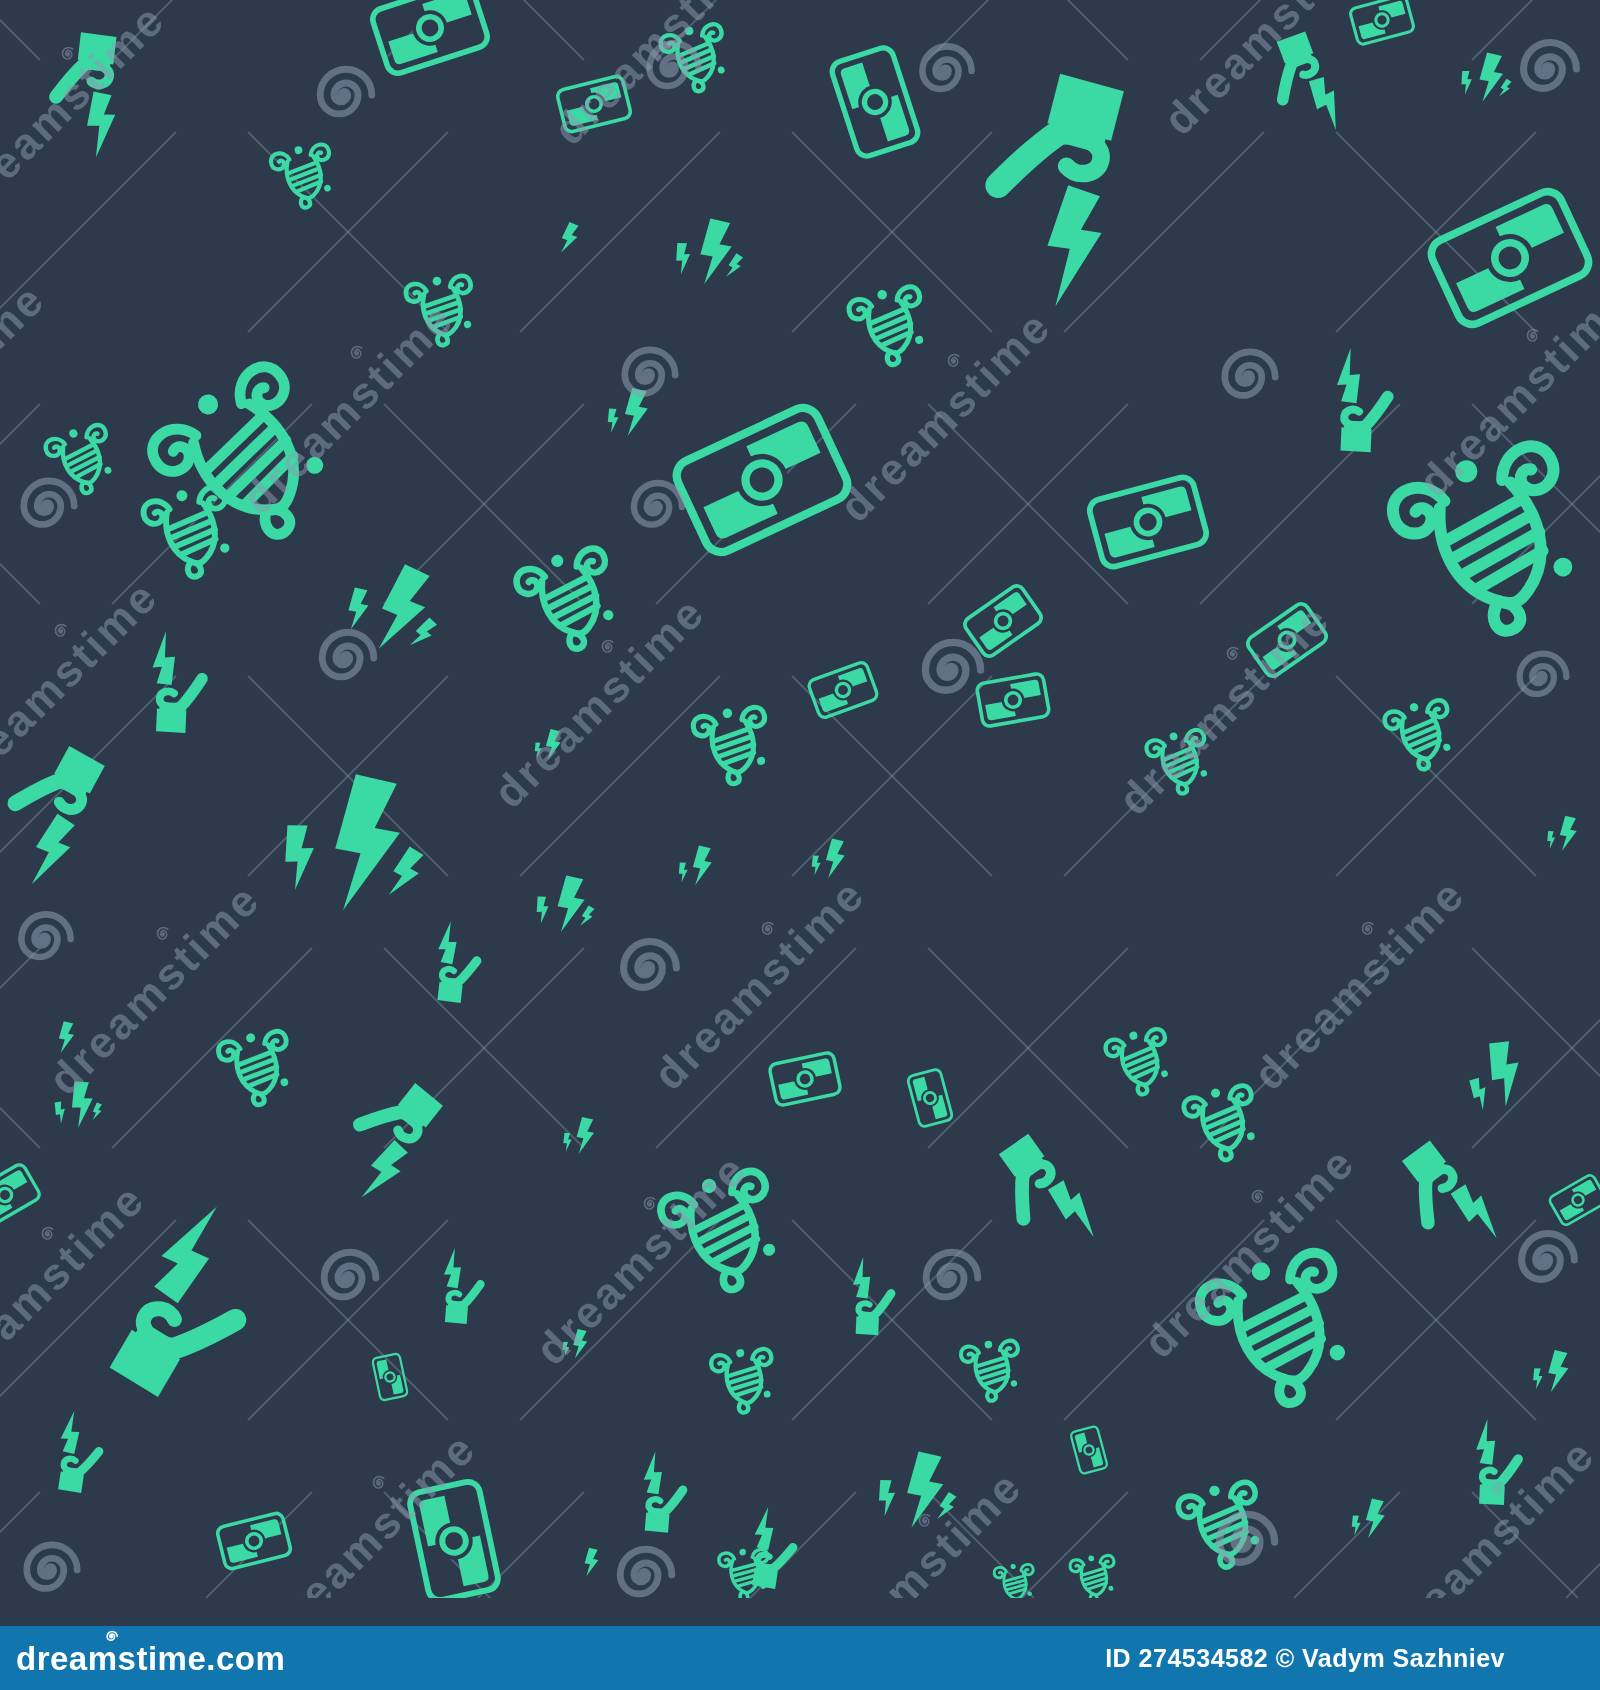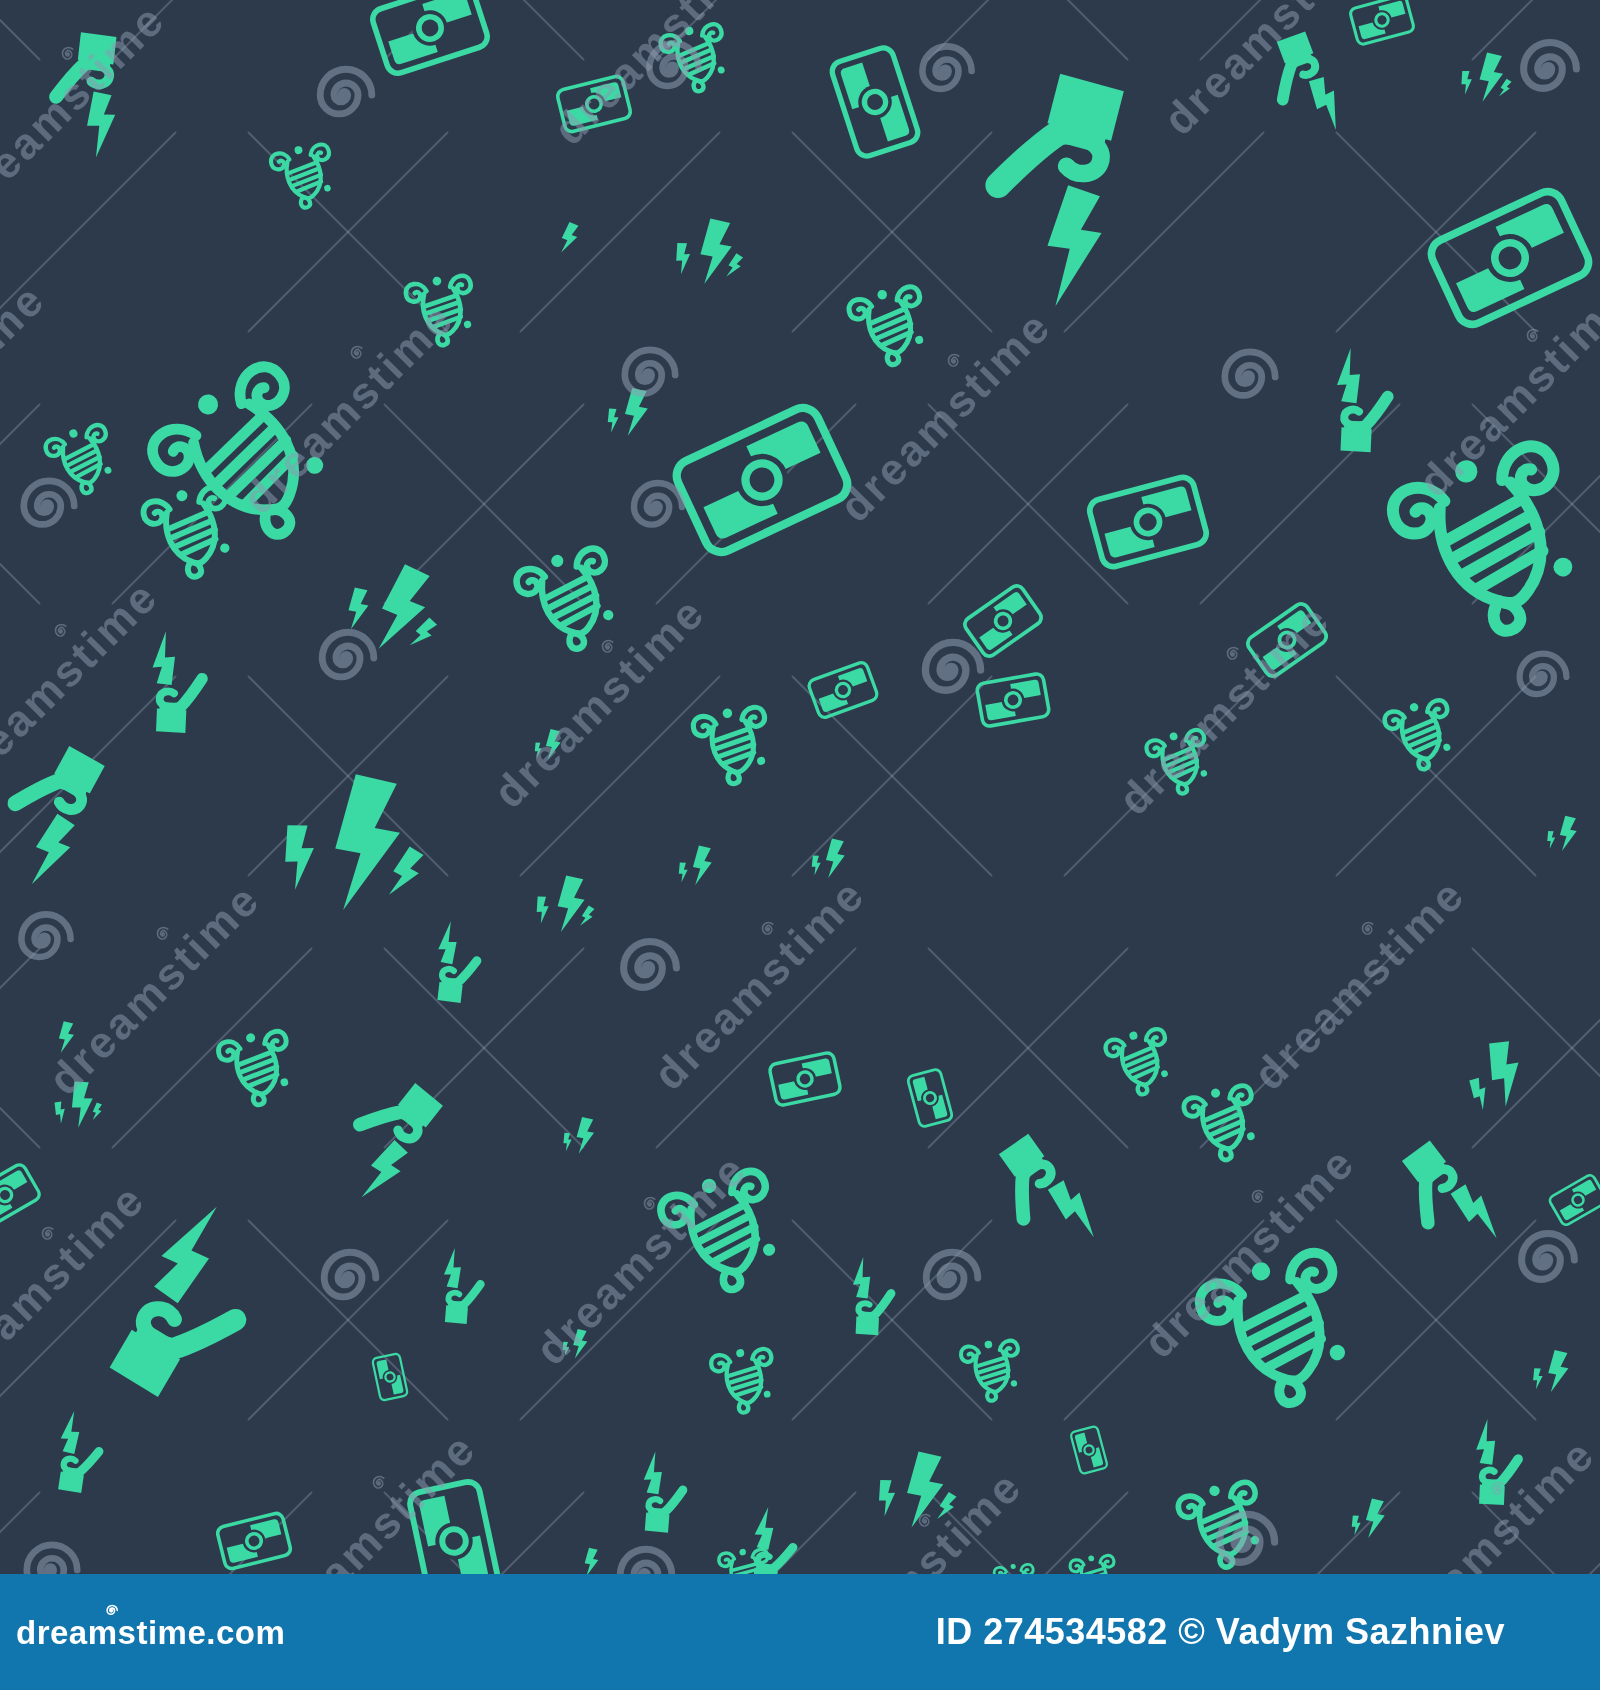--- a/index.html
+++ b/index.html
@@ -12,36 +12,36 @@
     font-family:"Liberation Sans", sans-serif;
   }
   #pattern-svg{display:block;position:absolute;left:0;top:0;}
   .wm-text{
     font-family:"Liberation Sans", sans-serif;
     font-weight:700;
     letter-spacing:3px;
   }
   .footer{
     position:absolute;left:0;bottom:0;
-    width:1600px;height:116px;
+    width:1600px;height:64px;
     display:flex;align-items:center;justify-content:space-between;
     box-sizing:border-box;
     padding:0 95px 0 16px;
   }
   .logo{
     position:relative;
     color:#ffffff;
     font-size:33px;font-weight:700;letter-spacing:0.5px;
     line-height:1;
   }
   .logo-spiral{
     position:absolute;left:87px;top:-14px;width:17px;height:17px;
   }
   .credit{
-    color:#ffffff;font-size:36px;font-weight:700;letter-spacing:0.5px;
+    color:#ffffff;font-size:25px;font-weight:700;letter-spacing:0.5px;
   }
 </style>
 </head>
 <body>
 
 <div class="stage" style="background: rgb(45, 58, 76);">
 
   <svg id="pattern-svg" width="1600" height="1598" viewBox="0 0 1600 1598" xmlns="http://www.w3.org/2000/svg">
     <defs>
 

